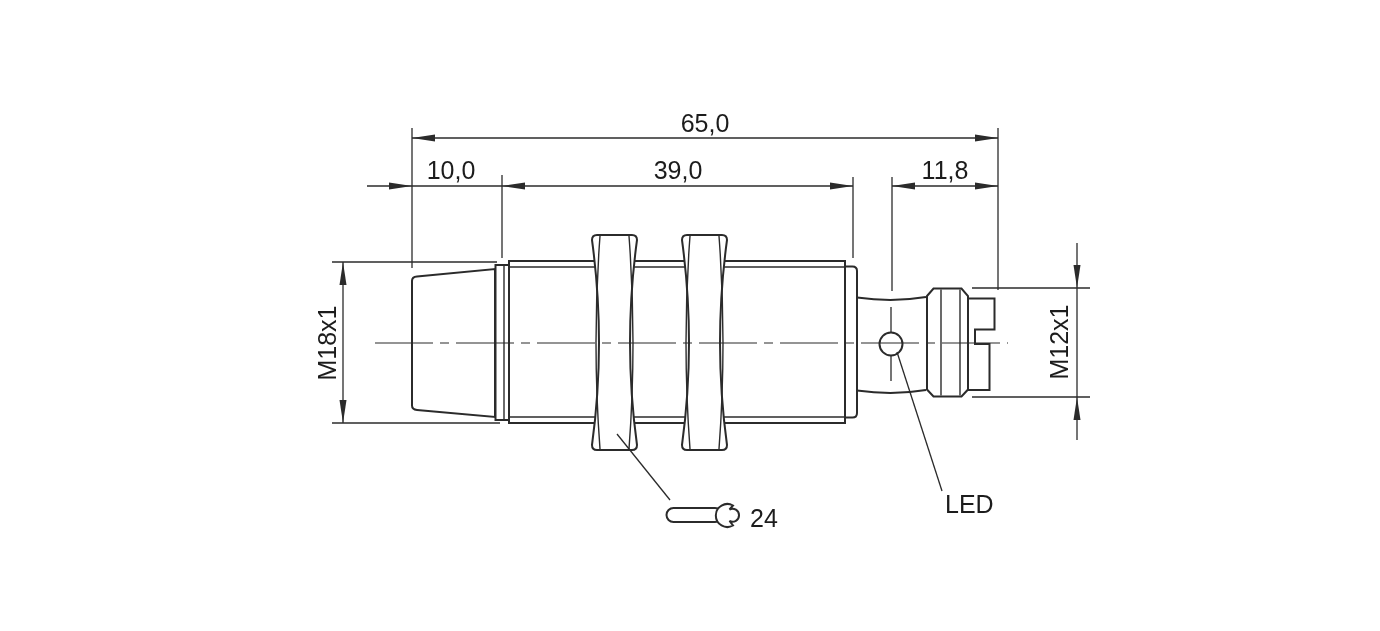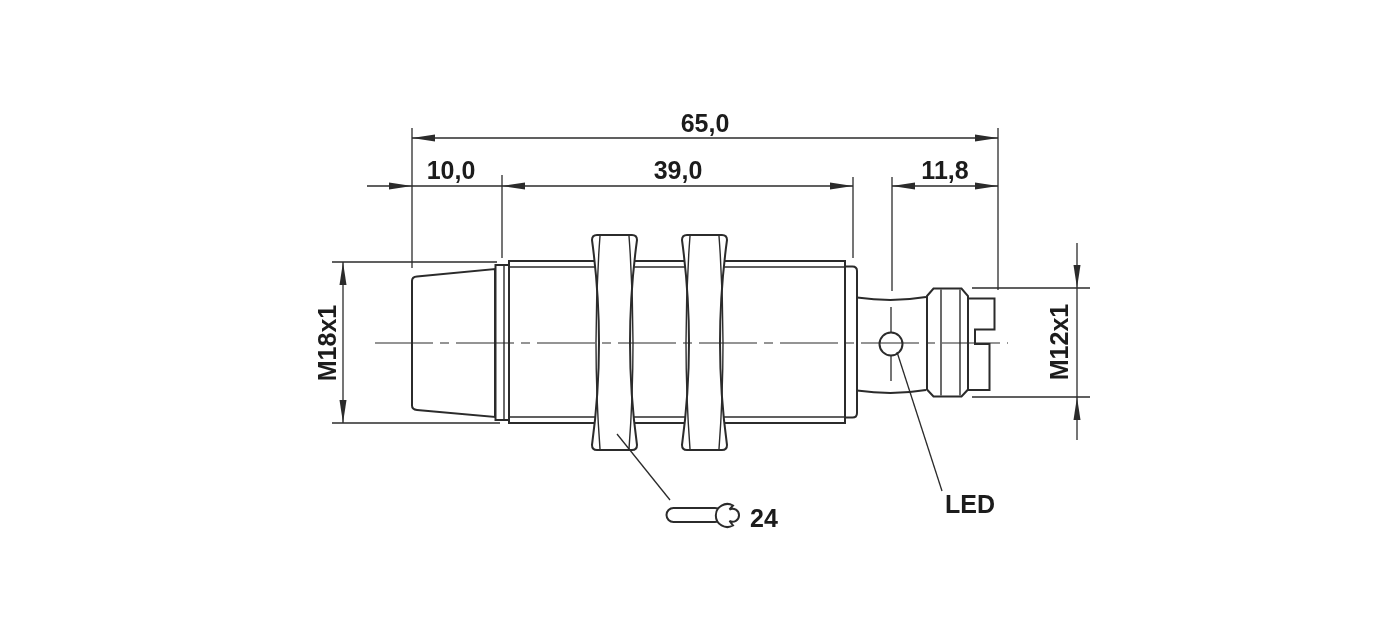--- a/index.html
+++ b/index.html
@@ -1,16 +1,16 @@
 <!DOCTYPE html>
 <html><head>
 <meta charset="utf-8">
 <style>
   html,body{margin:0;padding:0;background:#ffffff;}
-  .stage{position:relative;width:1380px;height:631px;background:#ffffff;overflow:hidden;font-weight:bold;}
+  .stage{position:relative;width:1380px;height:631px;background:#ffffff;overflow:hidden;}
   svg{display:block;}
   .dim-text{font-family:"Liberation Sans",sans-serif;font-size:25px;fill:#1c1c1c;}
   .outline{stroke:#2b2b2b;stroke-width:2;fill:none;}
   .outline-fill{stroke:#2b2b2b;stroke-width:2;fill:#ffffff;}
   .thin{stroke:#2b2b2b;stroke-width:1.4;fill:none;}
   .dimline{stroke:#2b2b2b;stroke-width:1.3;fill:none;}
   .arrow{fill:#2b2b2b;stroke:none;}
   .centerline{stroke:#2b2b2b;stroke-width:1.2;fill:none;stroke-dasharray:58 7 9 7;}
 </style>
 </head>

